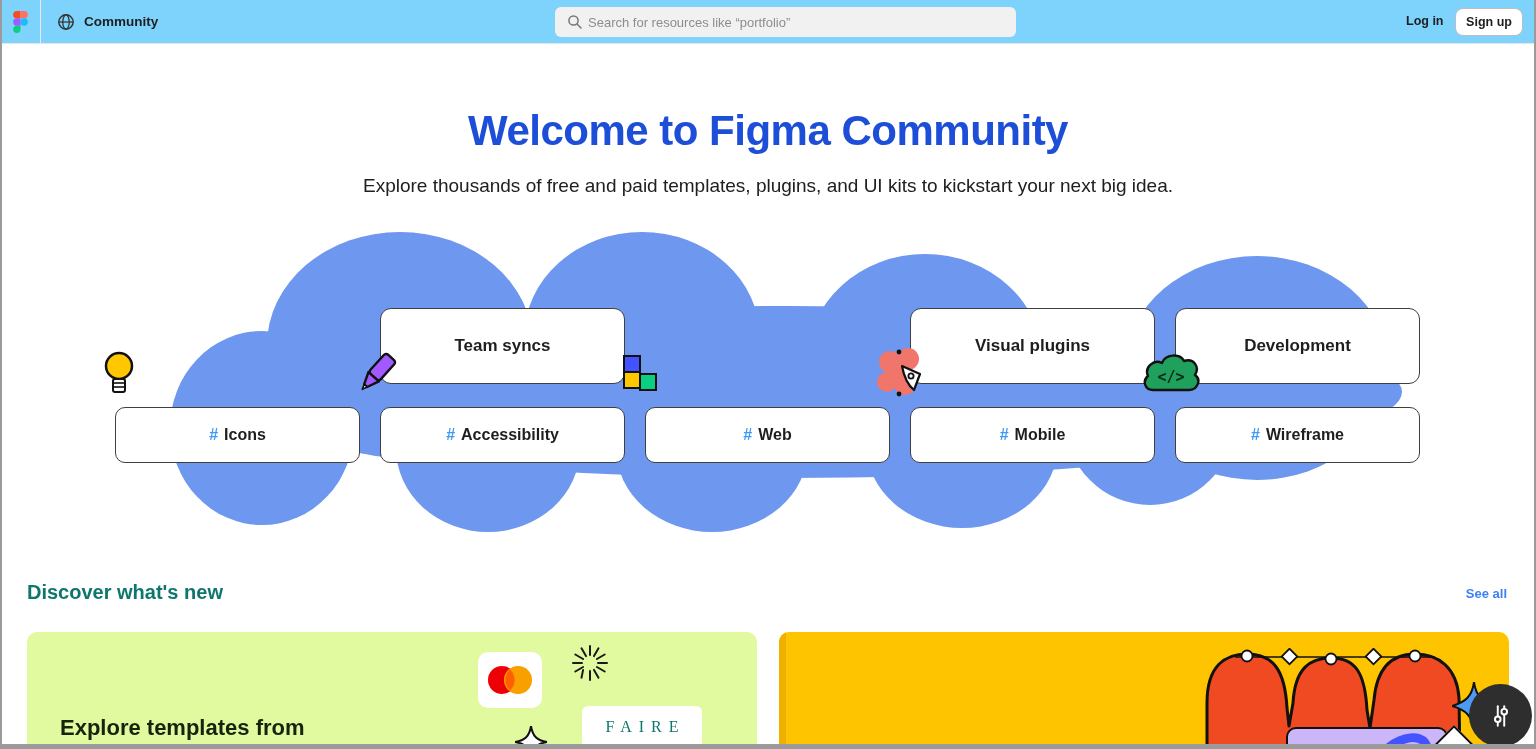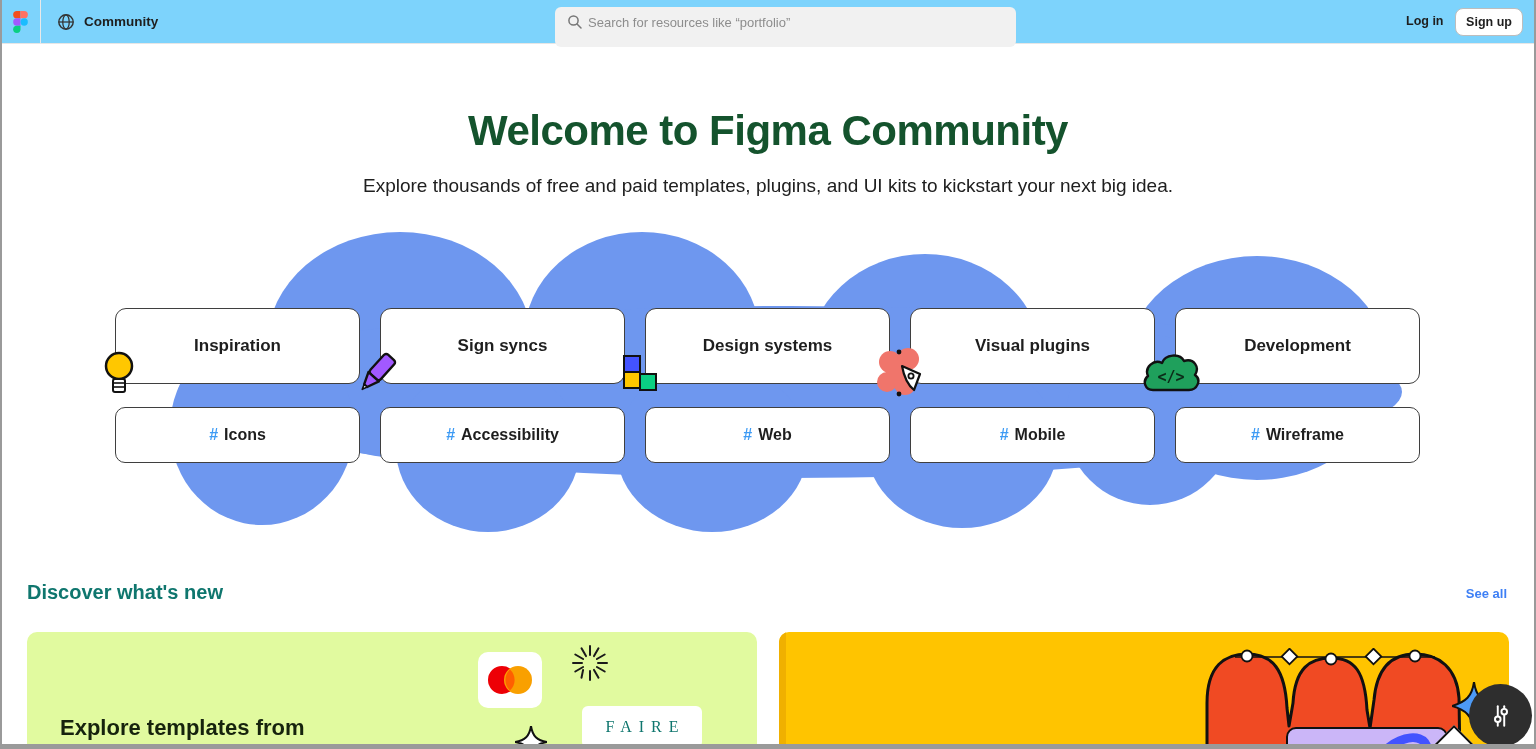--- a/index.html
+++ b/index.html
@@ -13,35 +13,35 @@
   .frame-right { right:0; top:0; width:2px; height:749px; }
   .frame-bottom{ left:0; bottom:0; width:1536px; height:5px; }
 
   
   .navbar { position:absolute; left:0; top:0; width:1536px; height:44px;
     background:#7dd3fc; border-bottom:1px solid #e6e6e6; z-index:40; }
   .logo { position:absolute; left:13px; top:11px; width:15px; height:22px; cursor:pointer; }
   .nav-divider { position:absolute; left:40px; top:0; width:1px; height:44px; background:#e9e9e9; }
   .globe { position:absolute; left:57px; top:13px; width:18px; height:18px; }
   .community-label { position:absolute; left:84px; top:14px; font-size:13.5px; font-weight:700; cursor:pointer; }
-  .searchbar { position:absolute; left:555px; top:7px; width:461px; height:40px;
+  .searchbar { position:absolute; left:555px; top:7px; width:461px; height:30px;
     background:#f1f1f1; border:none; border-radius:6px; }
   .search-icon { position:absolute; left:567px; top:14px; width:16px; height:16px; }
   .searchbar input { position:absolute; left:33px; top:0; width:420px; height:30px; border:none;
     background:transparent; outline:none; font-size:13px; color:#333;
     font-family:"Liberation Sans", sans-serif; }
   .searchbar input::placeholder { color:#8d8d8d; }
   .login { position:absolute; left:1406px; top:14px; font-size:12.5px; font-weight:600; cursor:pointer; }
   .signup { position:absolute; left:1455px; top:8px; width:68px; height:28px; border:1px solid #bdbdbd;
     border-radius:8px; background:#fff; font-size:12.5px; font-weight:600; text-align:center;
     line-height:26px; cursor:pointer; }
 
   
   .hero-title { position:absolute; left:0; top:107px; width:1536px; text-align:center;
-    font-size:42px; font-weight:700; letter-spacing:-0.5px; color:#14532d; z-index:5; }
+    font-size:42px; font-weight:700; letter-spacing:-0.5px; color:#1d4ed8; z-index:5; }
   .hero-sub { position:absolute; left:0; top:175px; width:1536px; text-align:center;
     font-size:19px; color:#202020; z-index:5; }
 
   
   .blob-svg { position:absolute; left:0; top:0; width:1536px; height:560px; z-index:1; }
   .cat-btn { position:absolute; height:76px; width:245px; background:#fff; border:1.5px solid #3f3f3f;
     border-radius:11px; display:flex; align-items:center; justify-content:center;
     font-size:17px; font-weight:600; color:#1e1e1e; z-index:3; cursor:pointer; }
   .tag-btn { position:absolute; height:56px; width:245px; background:#fff; border:1.5px solid #3f3f3f;
     border-radius:10px; display:flex; align-items:center; justify-content:center;
@@ -126,23 +126,21 @@
       <ellipse cx="1257" cy="368" rx="132" ry="112"></ellipse>
       <ellipse cx="790" cy="392" rx="612" ry="86"></ellipse>
       <ellipse cx="262" cy="428" rx="92" ry="97"></ellipse>
       <ellipse cx="488" cy="448" rx="92" ry="84"></ellipse>
       <ellipse cx="712" cy="448" rx="96" ry="84"></ellipse>
       <ellipse cx="962" cy="444" rx="96" ry="84"></ellipse>
       <ellipse cx="1150" cy="420" rx="85" ry="85"></ellipse>
     </g>
   </svg>
 
-  <div class="cat-btn" style="left:115px;  top:308px;">Inspiration</div>
-  <div class="cat-btn" style="left:380px;  top:308px;">Sign syncs</div>
-  <div class="cat-btn" style="left:645px;  top:308px;">Design systems</div>
+  <div class="cat-btn" style="left:380px;  top:308px;">Team syncs</div>
   <div class="cat-btn" style="left:910px;  top:308px;">Visual plugins</div>
   <div class="cat-btn" style="left:1175px; top:308px;">Development</div>
 
   <div class="tag-btn" style="left:115px;  top:407px;">
     <span class="hash">#</span>
     <span>Icons</span>
   </div>
   <div class="tag-btn" style="left:380px;  top:407px;">
     <span class="hash">#</span>
     <span>Accessibility</span>

